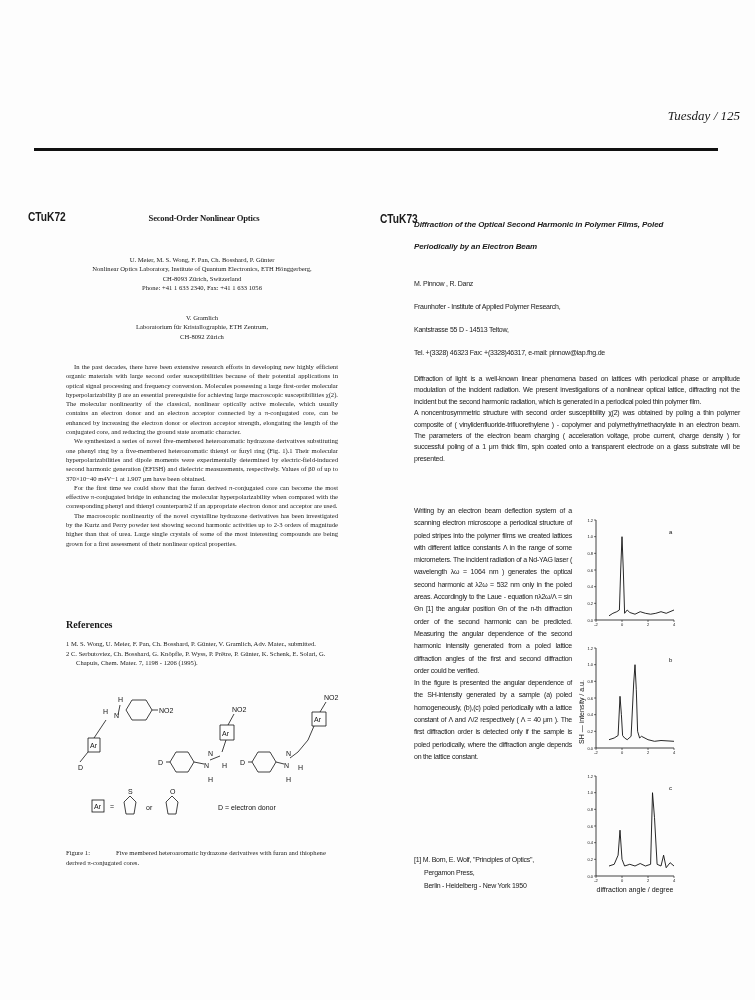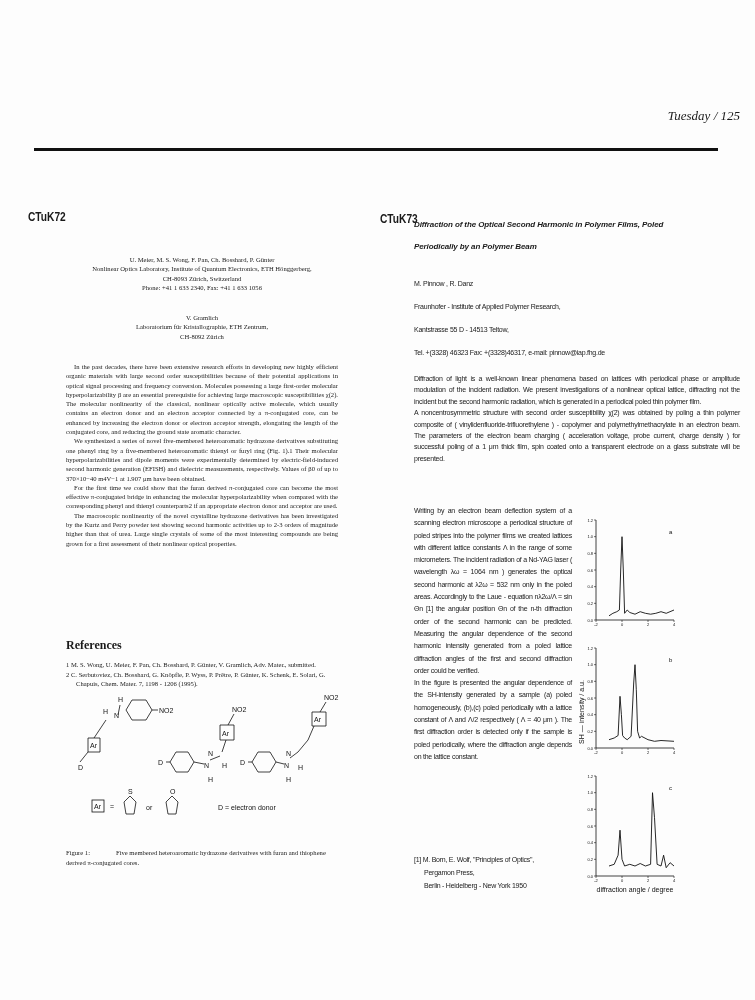--- a/index.html
+++ b/index.html
@@ -6,21 +6,21 @@
   body { width:755px; height:1000px; background:#fdfdfd; position:relative; overflow:hidden; color:#1a1a1a; font-family:"Liberation Serif", serif; }
   .abs { position:absolute; }
   .running-head { left:600px; top:108px; width:140px; text-align:right; font-size:13px; font-style:italic; font-family:"Liberation Serif", serif; }
   .rule { left:34px; top:148px; width:684px; height:3px; background:#111; }
   .code-left { left:28px; top:210px; font-family:"Liberation Sans", sans-serif; font-weight:bold; font-size:12px; transform:scaleX(.85); transform-origin:left; }
   .col-left { left:66px; width:272px; font-size:6.6px; line-height:9.3px; }
   .center { text-align:center; }
   .title-left { left:70px; top:212px; width:268px; font-size:8.6px; line-height:12px; text-align:center; font-weight:bold; letter-spacing:-.2px; }
   .para { text-align:justify; margin:0; text-indent:8px; }
   .para.noind { text-indent:0; }
-  .ref-head { font-weight:bold; font-size:12px;margin-top:21px; }
+  .ref-head { font-weight:bold; font-size:10px; }
   .refs { margin:0; padding:0; list-style:none; }
   .refs li { padding-left:10px; text-indent:-10px; }
   .code-right { left:380px; top:212px; font-family:"Liberation Sans", sans-serif; font-weight:bold; font-size:12px; transform:scaleX(.85); transform-origin:left; }
   .title-right { left:414px; top:214px; width:320px; font-family:"Liberation Sans", sans-serif; font-weight:bold; font-size:8px; line-height:22px; letter-spacing:-.1px;font-style:italic; }
   .col-right { font-family:"Liberation Sans", sans-serif; font-size:7px; letter-spacing:-.25px; }
   .aff-right { left:414px; top:272px; width:330px; line-height:23px; }
   .body-right { left:414px; top:373px; width:326px; line-height:11.4px; }
   .body-right-narrow { left:414px; top:505px; width:158px; line-height:12.3px; text-align:justify; }
   .refs-right { left:414px; top:853px; width:160px; line-height:13px; }
   .fig-left { left:58px; top:690px; width:300px; height:150px; }
@@ -29,20 +29,21 @@
   .chart { left:578px; top:510px; width:130px; height:385px; }
 </style>
 </head>
 <body>
 
 <div class="abs running-head">Tuesday / 125</div>
 <div class="abs rule"></div>
 
 <div class="abs code-left">CTuK72</div>
 <div class="abs title-left">
+  <div>Second-Order Nonlinear Optics</div>
 </div>
 
 <div class="abs col-left center" style="top:255px;">
   <div>U. Meier, M. S. Wong, F. Pan, Ch. Bosshard, P. Günter</div>
   <div>Nonlinear Optics Laboratory, Institute of Quantum Electronics, ETH Hönggerberg,</div>
   <div>CH-8093 Zürich, Switzerland</div>
   <div>Phone: +41 1 633 2340, Fax: +41 1 633 1056</div>
 </div>
 <div class="abs col-left center" style="top:313px;">
   <div>V. Gramlich</div>
@@ -129,21 +130,21 @@
     <text x="160" y="120">D  =  electron donor</text>
   </svg>
 </div>
 <div class="abs fig-cap">
   <span class="lbl">Figure 1:</span><span>Five membered heteroaromatic hydrazone derivatives with furan and thiophene derived π-conjugated cores.</span>
 </div>
 
 <div class="abs code-right">CTuK73</div>
 <div class="abs title-right">
   <div>Diffraction of the Optical Second Harmonic in   Polymer Films, Poled</div>
-  <div>Periodically by an Polymer Beam</div>
+  <div>Periodically by an Electron Beam</div>
 </div>
 
 <div class="abs col-right aff-right">
   <div>M. Pinnow , R. Danz</div>
   <div>Fraunhofer - Institute of Applied Polymer Research,</div>
   <div>Kantstrasse 55  D - 14513 Teltow,</div>
   <div>Tel. +(3328) 46323  Fax: +(3328)46317, e-mail:  pinnow@iap.fhg.de</div>
 </div>
 
 <div class="abs col-right body-right">

